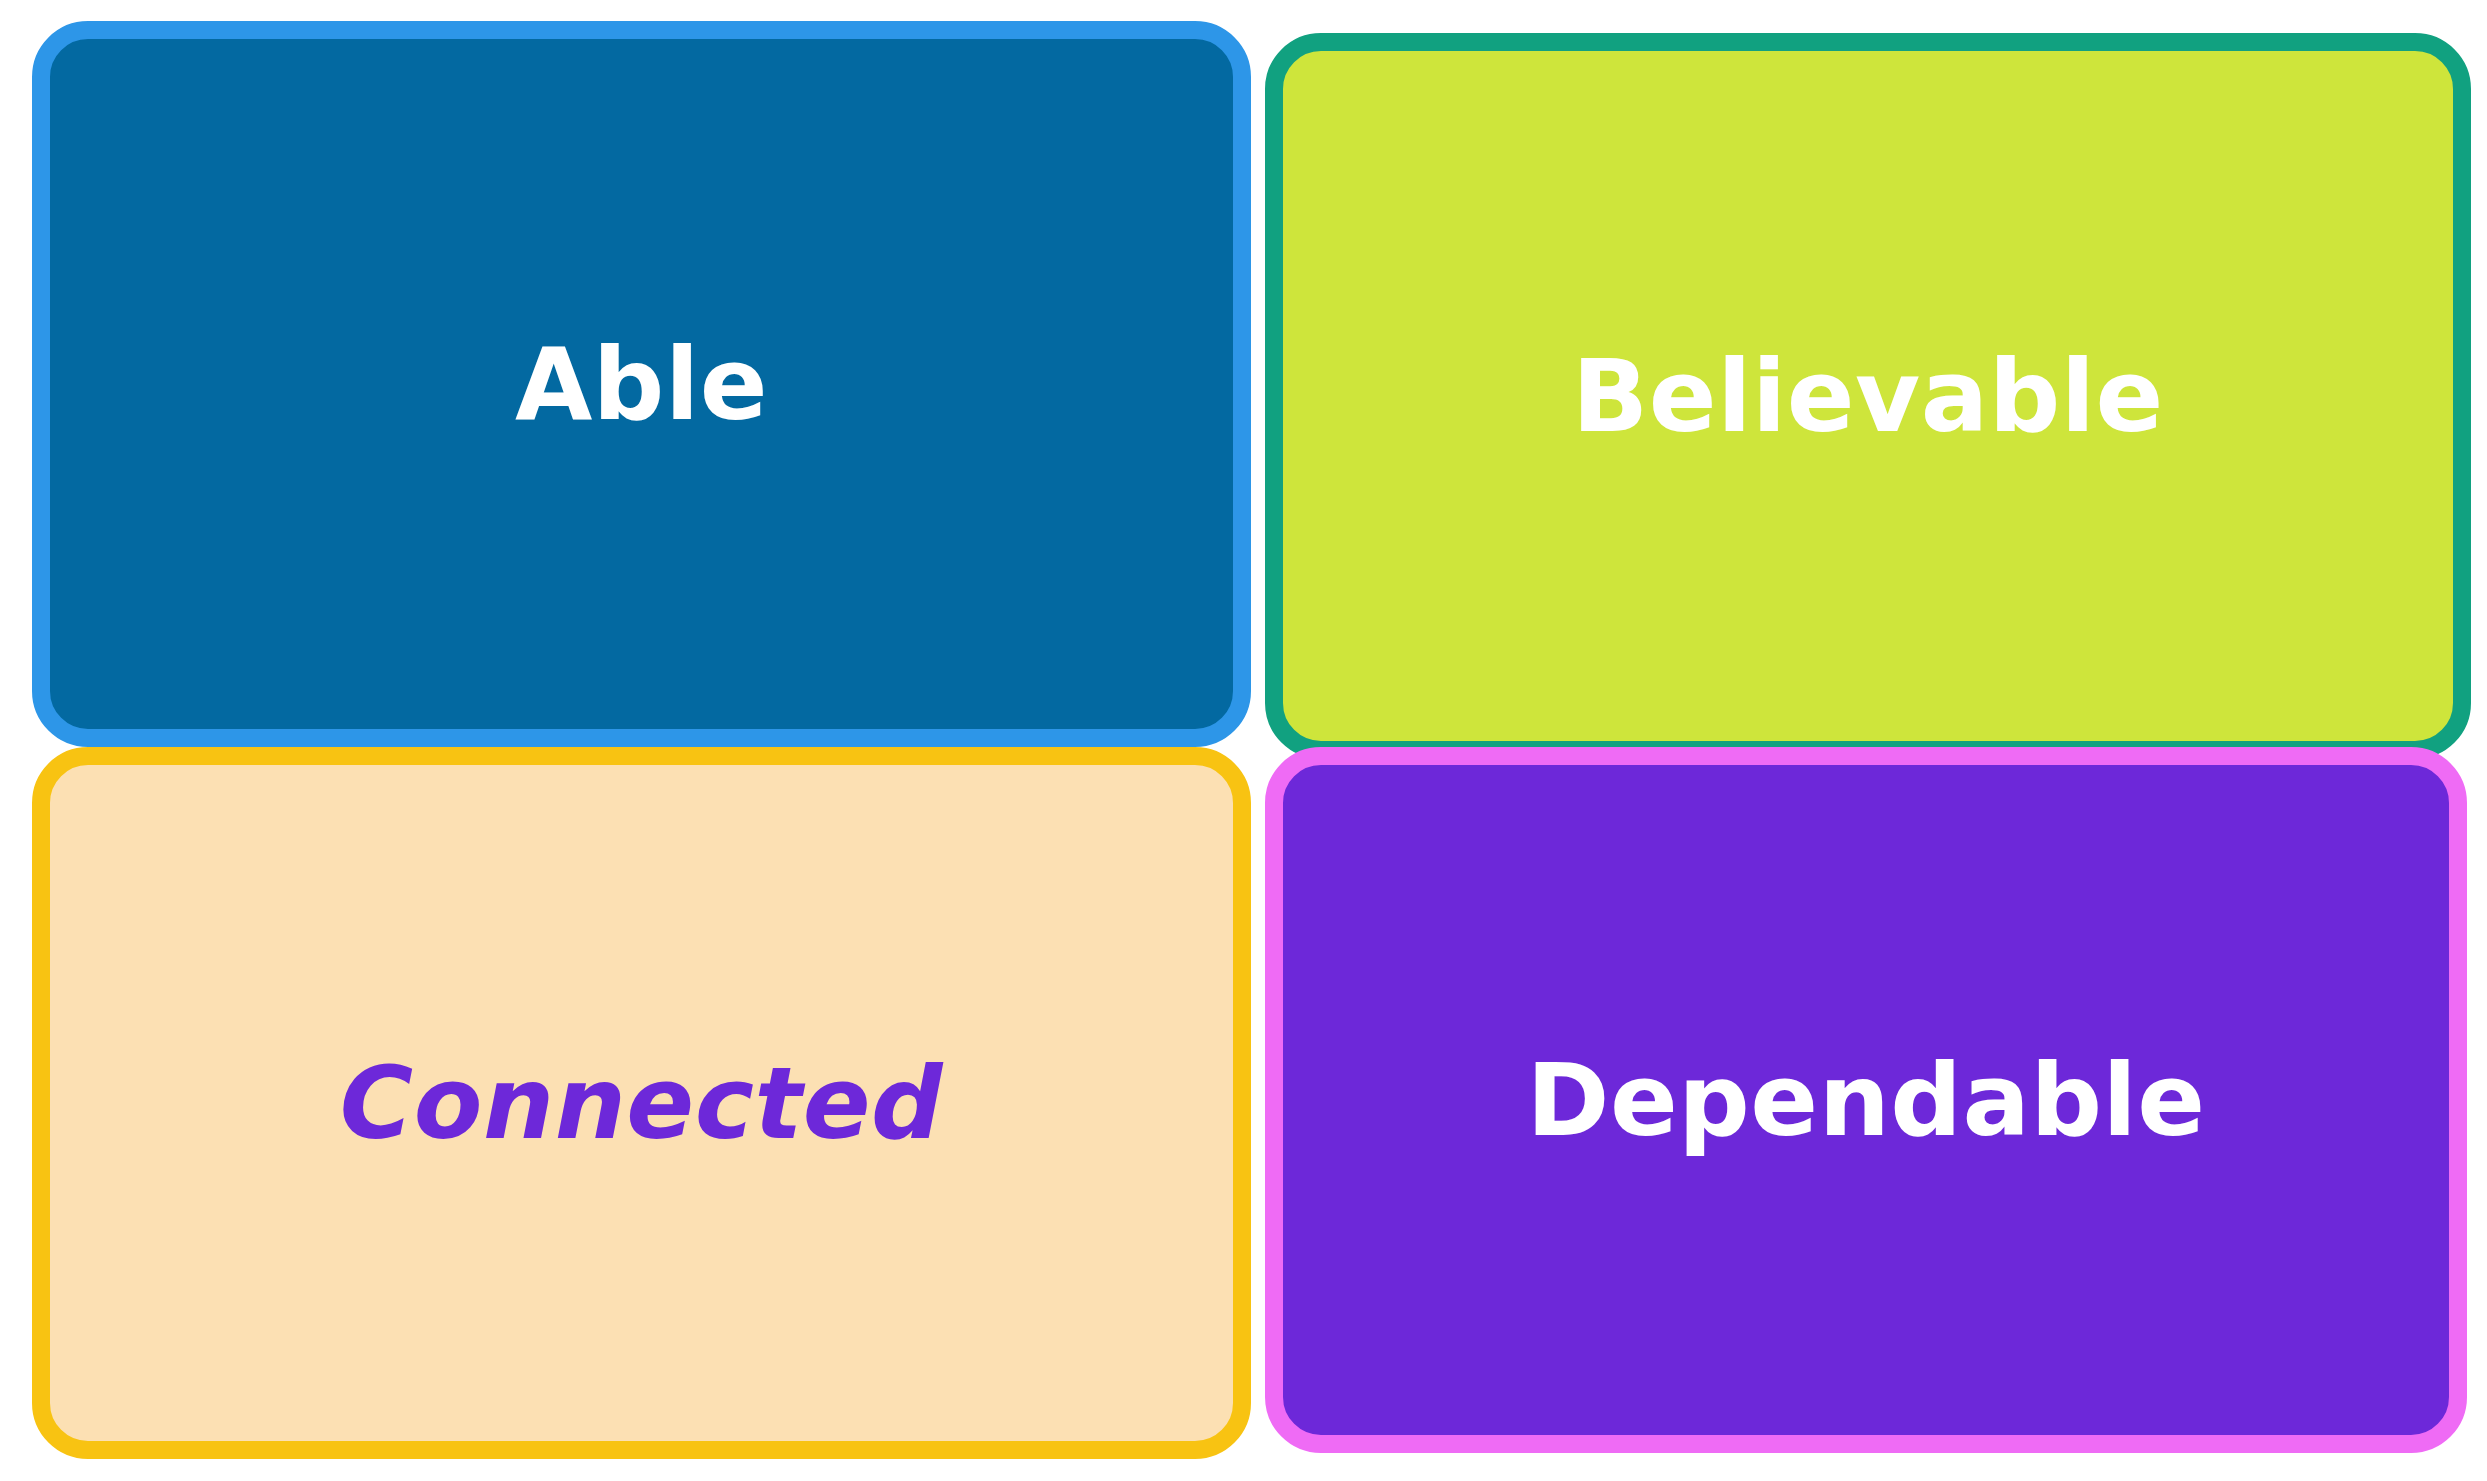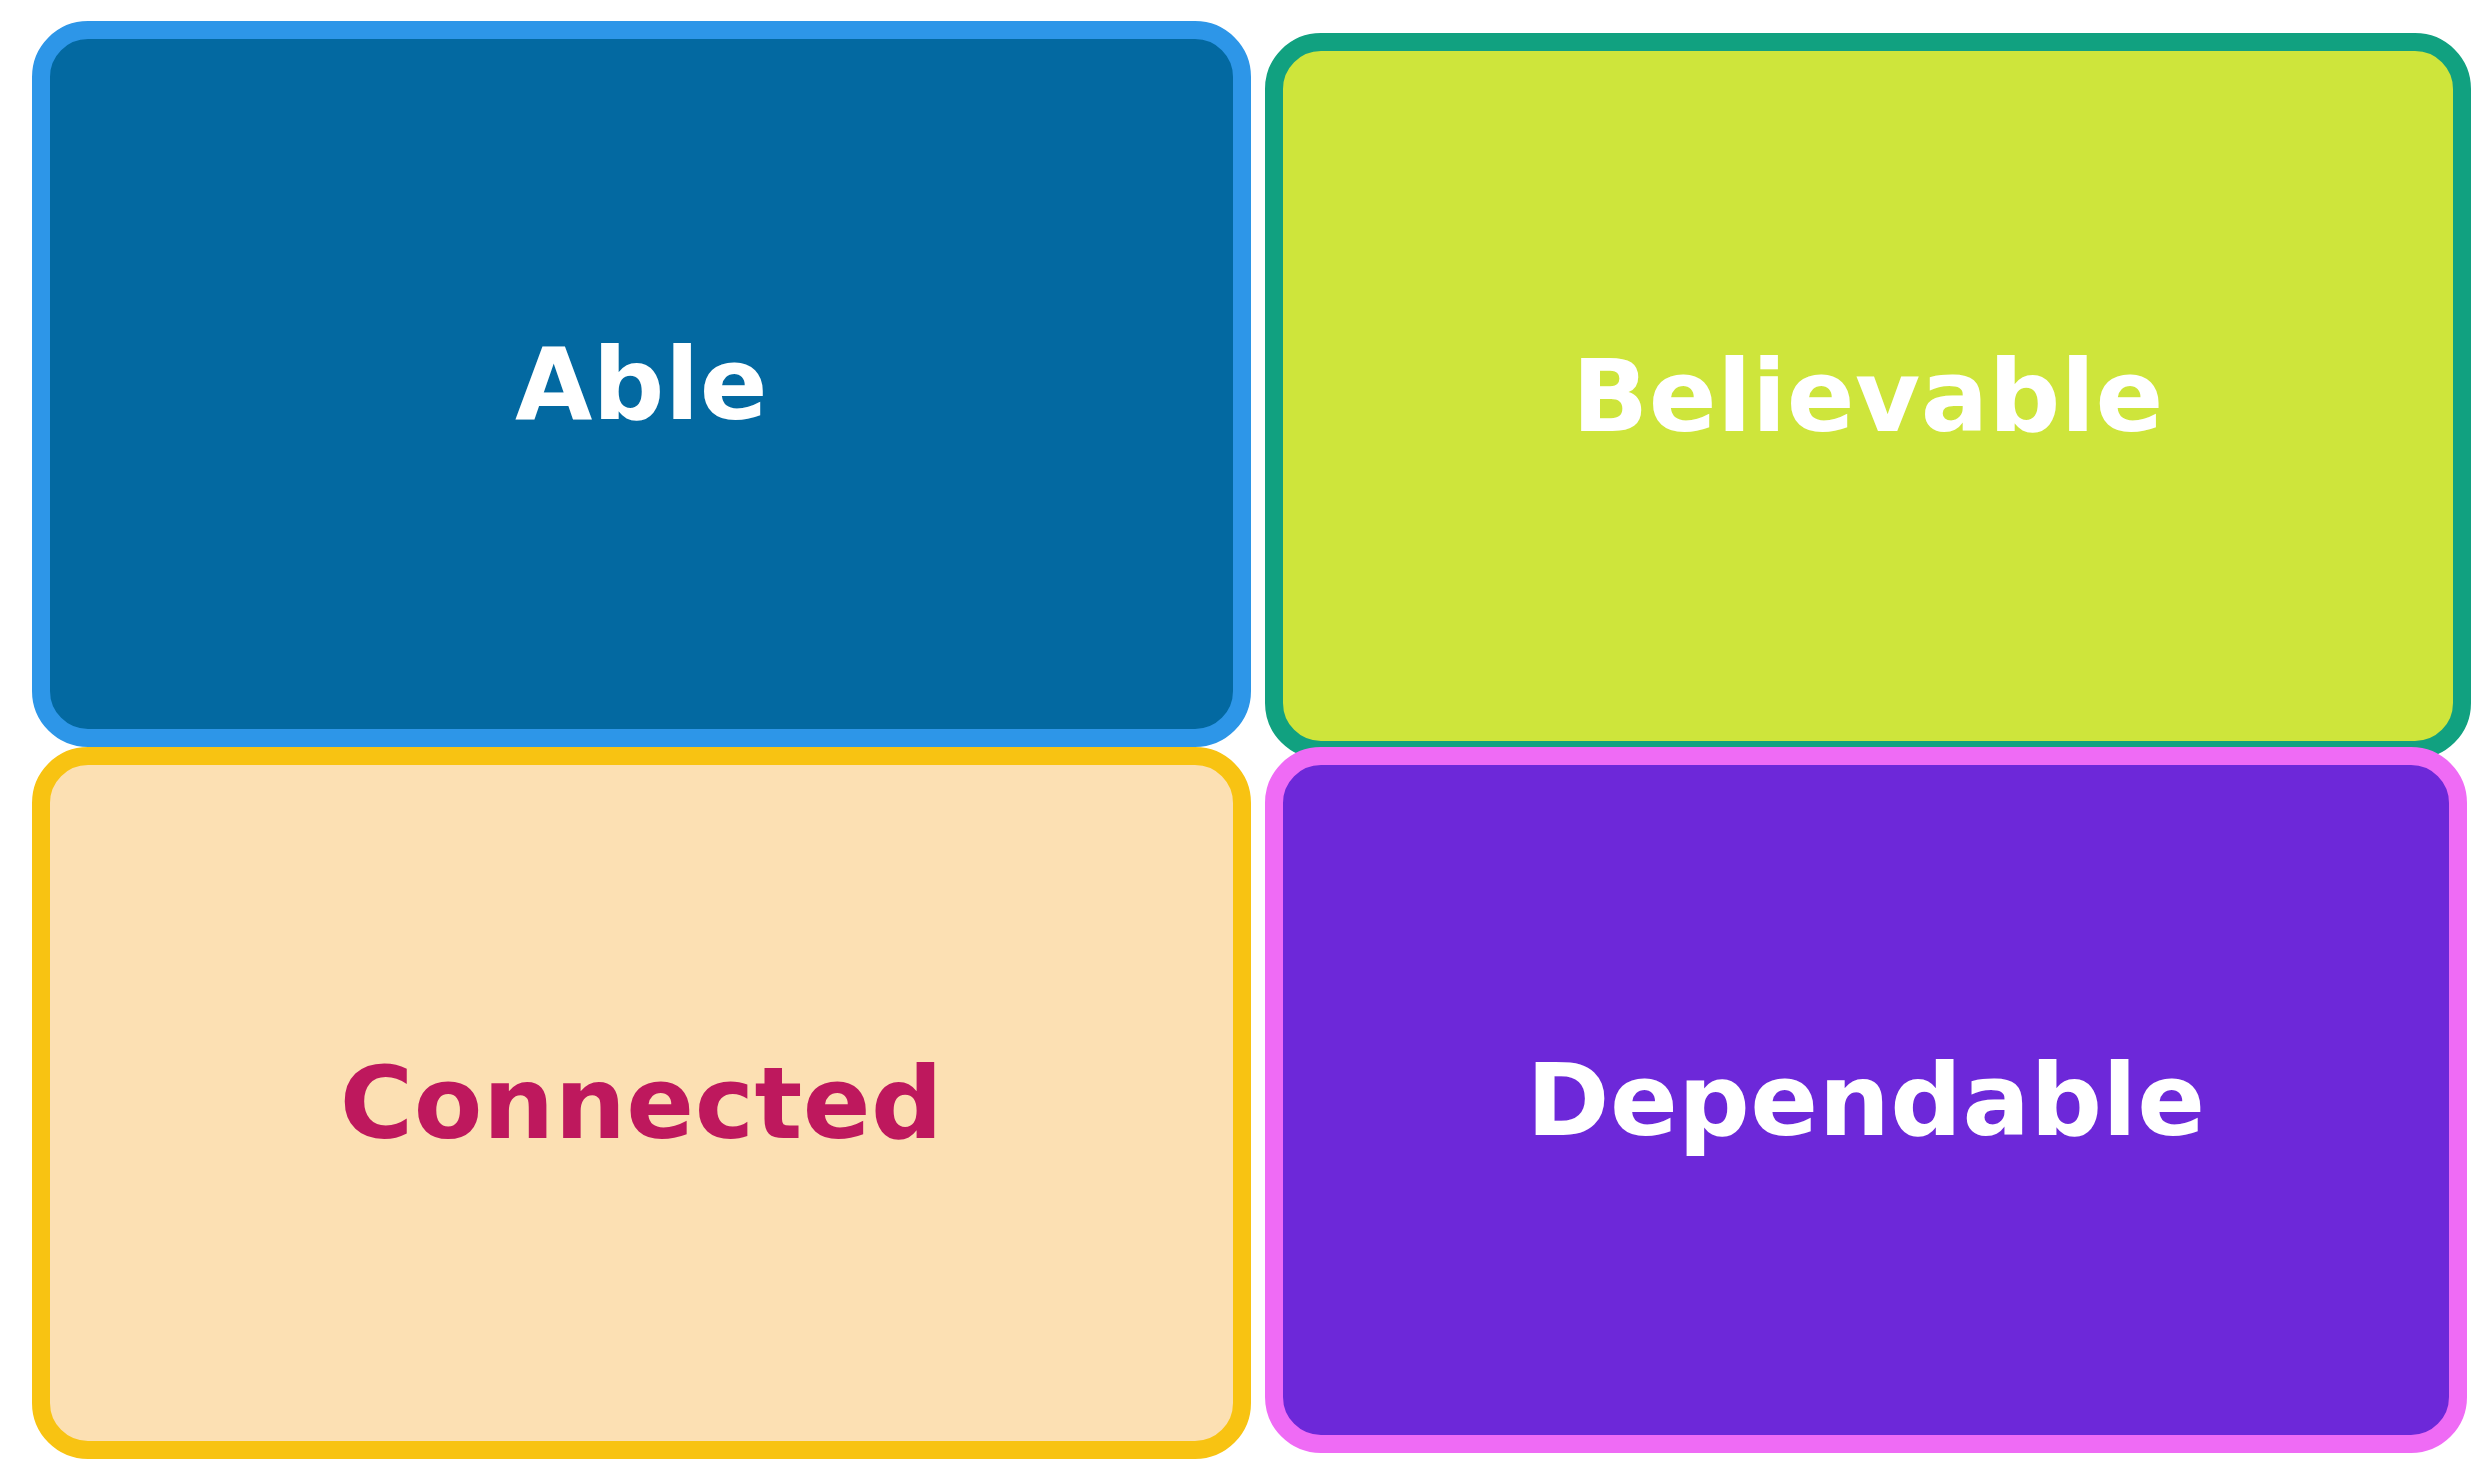--- a/index.html
+++ b/index.html
@@ -87,21 +87,21 @@
 
   <div class="quad-card" id="card-able" style="background-color: #0369a1; border-color: rgb(45, 150, 232);">
     <span class="quad-label" style="color: rgb(255, 255, 255);">Able</span>
   </div>
 
   <div class="quad-card" id="card-believable" style="background-color: rgb(206, 229, 59); border-color: rgb(17, 161, 128);">
     <span class="quad-label" style="color: rgb(255, 255, 255);">Believable</span>
   </div>
 
   <div class="quad-card" id="card-connected" style="background-color: rgb(252, 224, 179); border-color: rgb(248, 195, 18);">
-    <span class="quad-label" style="color: #be185d;">Connected</span>
+    <span class="quad-label" style="color: #6d28d9; font-style: italic;">Connected</span>
   </div>
 
   <div class="quad-card" id="card-dependable" style="background-color: #6d28d9; border-color: rgb(239, 107, 245);">
     <span class="quad-label" style="color: rgb(255, 255, 255);">Dependable</span>
   </div>
 
 </div>
 
 
 </body></html>

